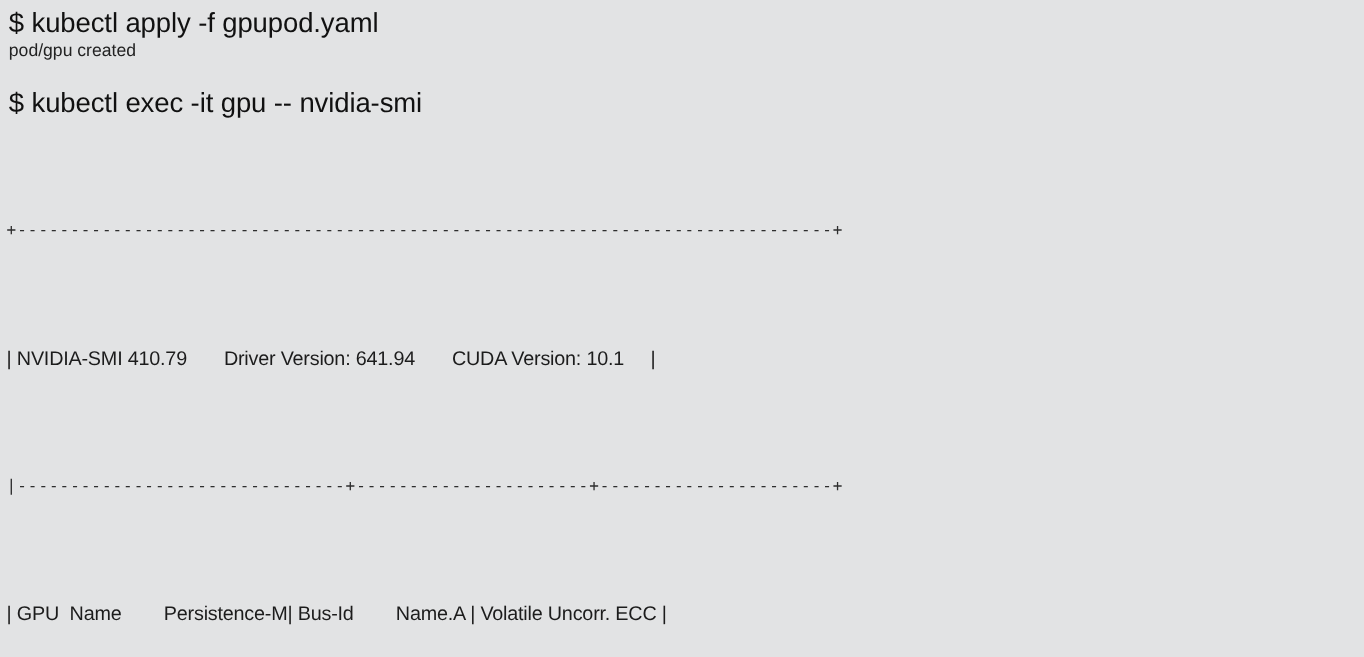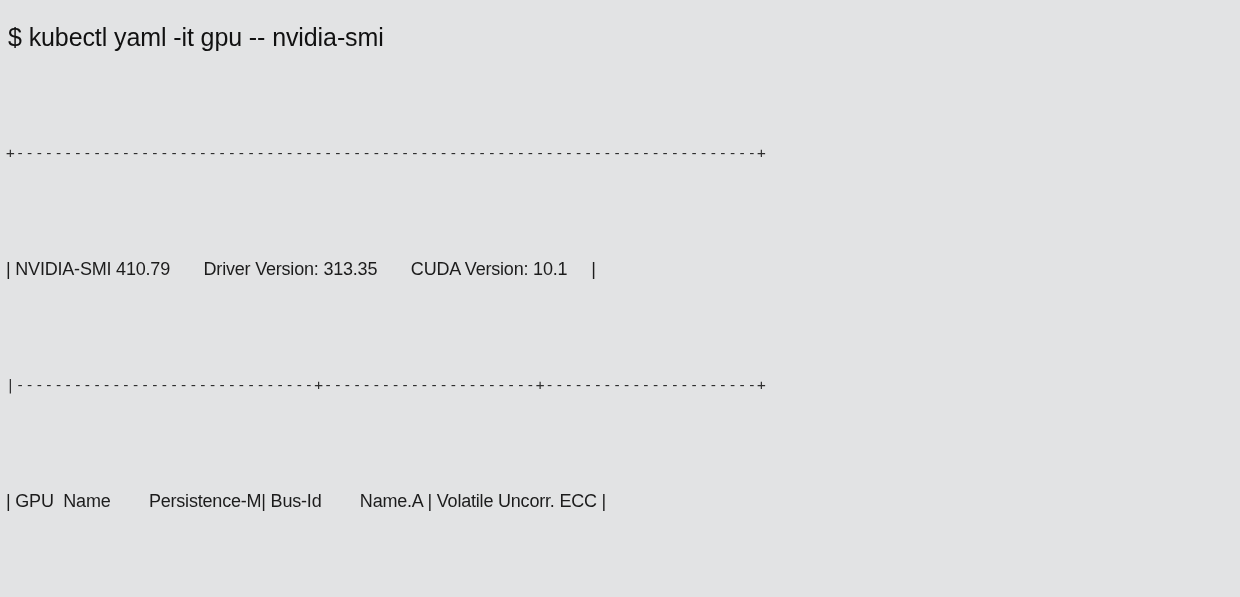--- a/index.html
+++ b/index.html
@@ -81,32 +81,37 @@
     white-space: pre;
     color: #1c1c1c;
     letter-spacing: -0.2px;
   }
 </style>
 </head>
 <body>
 
 <div id="terminal">
 
+  <div class="block">
+    <div class="gap-sm"></div>
+    <div class="cmd-line">$ kubectl apply -f gpupod.yaml</div>
+    <div class="out-line">pod/gpu created</div>
+  </div>
 
   <div class="gap-md"></div>
 
   <div class="block">
-    <div class="cmd-line">$ kubectl yaml -it gpu -- nvidia-smi</div>
+    <div class="cmd-line">$ kubectl exec -it gpu -- nvidia-smi</div>
   </div>
 
   <div class="smi">
 
     <span class="rule">+-----------------------------------------------------------------------------+</span>
 
-    <span class="txtrow">| NVIDIA-SMI 410.79       Driver Version: 313.35       CUDA Version: 10.1     |</span>
+    <span class="txtrow">| NVIDIA-SMI 410.79       Driver Version: 641.94       CUDA Version: 10.1     |</span>
 
     <span class="rule">|-------------------------------+----------------------+----------------------+</span>
 
     <span class="txtrow">| GPU  Name        Persistence-M| Bus-Id        Name.A | Volatile Uncorr. ECC |</span>
 
     
 
     
 
     

